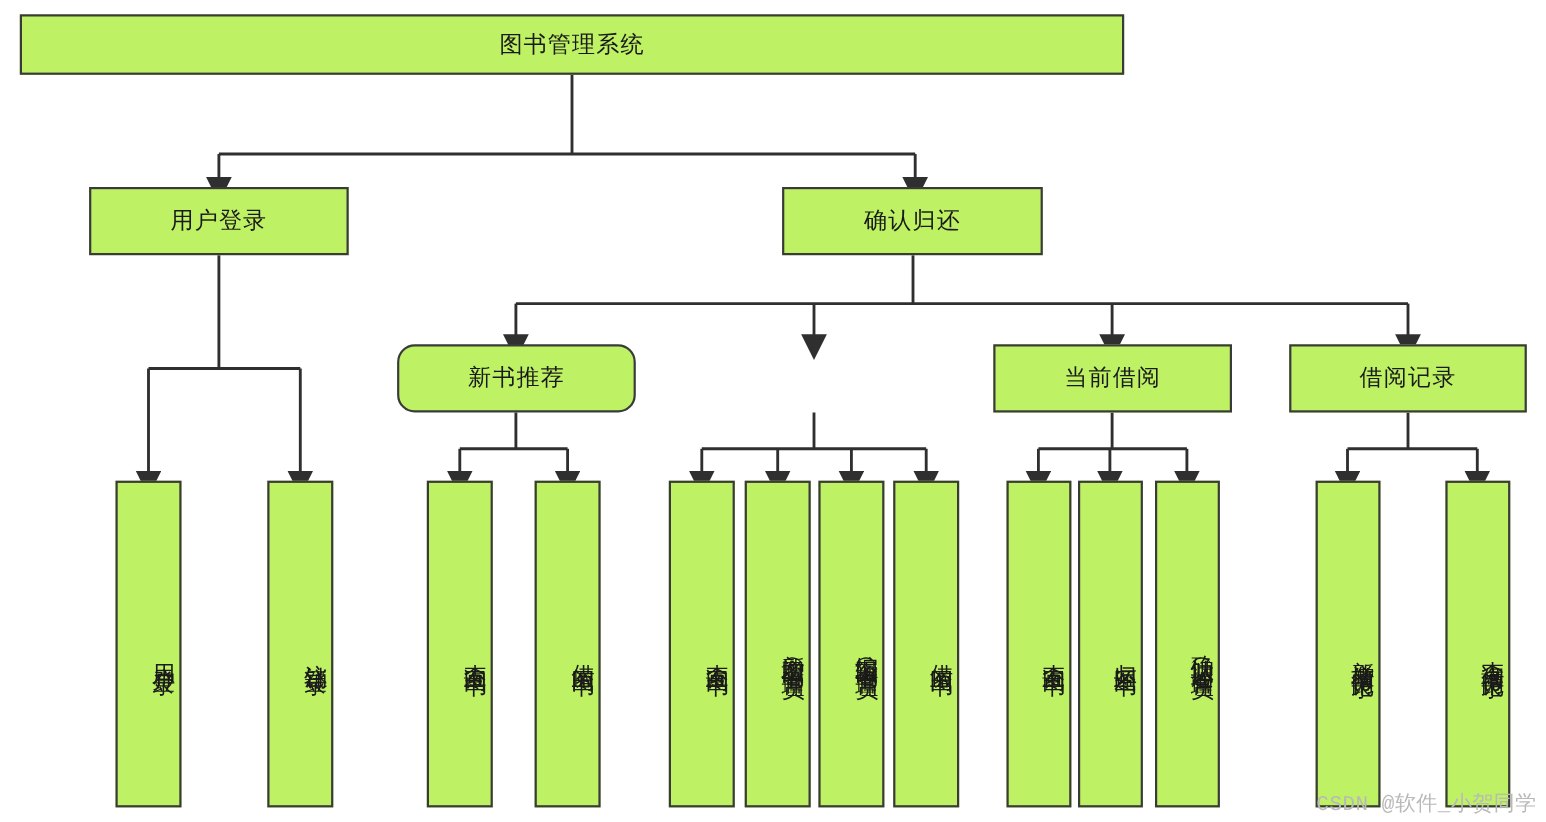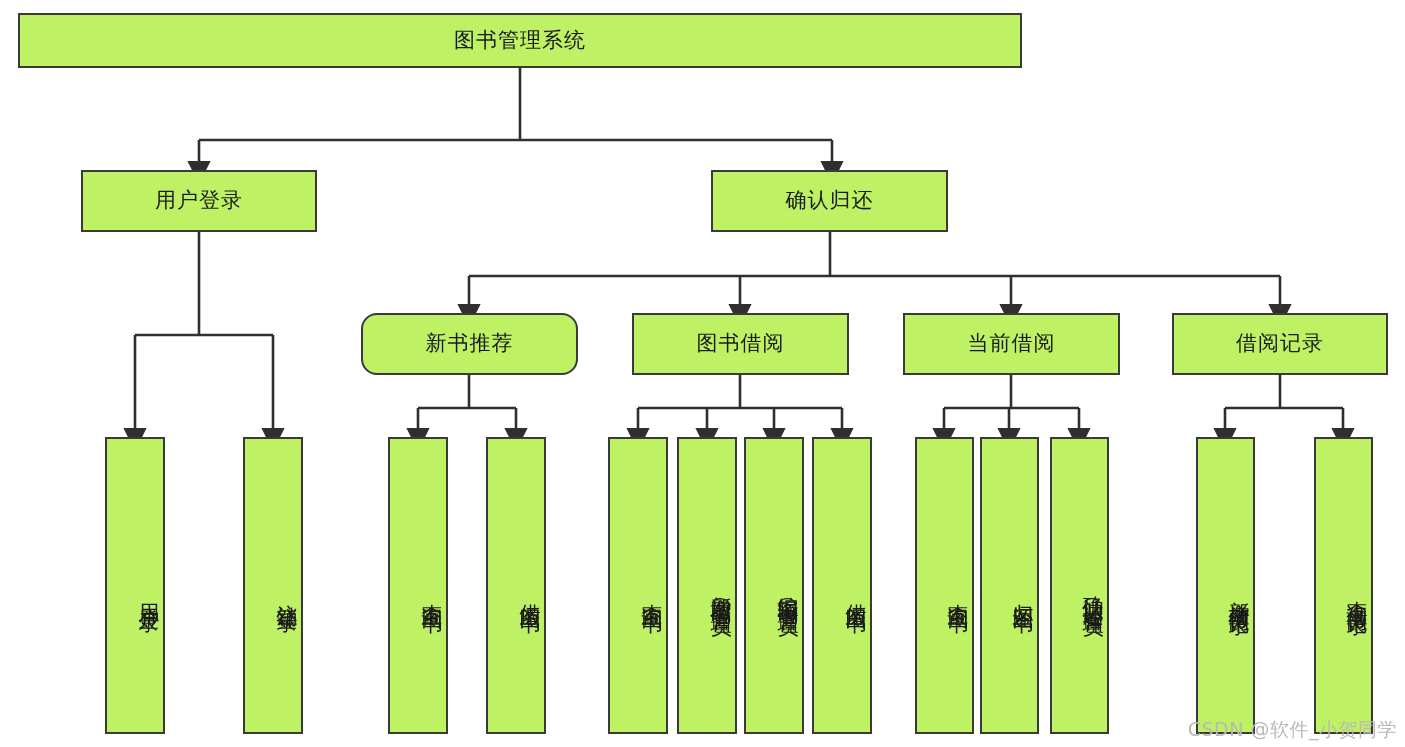--- a/index.html
+++ b/index.html
@@ -56,20 +56,21 @@
     white-space: nowrap;
   }
   .watermark {
     position: absolute;
     right: 8px;
     bottom: 4px;
     font-size: 19px;
     color: #b9b9b9;
     white-space: nowrap;
     letter-spacing: 0.5px;
+    font-family: Liberation Mono, monospace;
   }
 </style>
 </head>
 <body>
 
 <div id="canvas">
 
   <svg class="edges" viewBox="0 0 1405 747">
     <defs>
       <marker id="arrow" markerWidth="11" markerHeight="11" refX="1.2" refY="4.5" orient="auto" markerUnits="strokeWidth">
@@ -127,23 +128,20 @@
   <div class="node horiz" style="left:81px; top:170px; width:236px; height:62px;">
     <span>用户登录</span>
   </div>
   <div class="node horiz" style="left:711px; top:170px; width:237px; height:62px;">
     <span>确认归还</span>
   </div>
 
   <div class="node horiz" style="left:361px; top:313px; width:217px; height:62px;border-radius:16px;">
     <span>新书推荐</span>
   </div>
-  <div class="node horiz" style="left:632px; top:313px; width:217px; height:62px;">
-    <span>图书借阅</span>
-  </div>
   <div class="node horiz" style="left:903px; top:313px; width:217px; height:62px;">
     <span>当前借阅</span>
   </div>
   <div class="node horiz" style="left:1172px; top:313px; width:216px; height:62px;text-align:center;">
     <span>借阅记录</span>
   </div>
 
   <div class="node vert" style="left:105px; top:437px; width:60px; height:297px;">
     <span class="vlabel">用户登录</span>
   </div>

